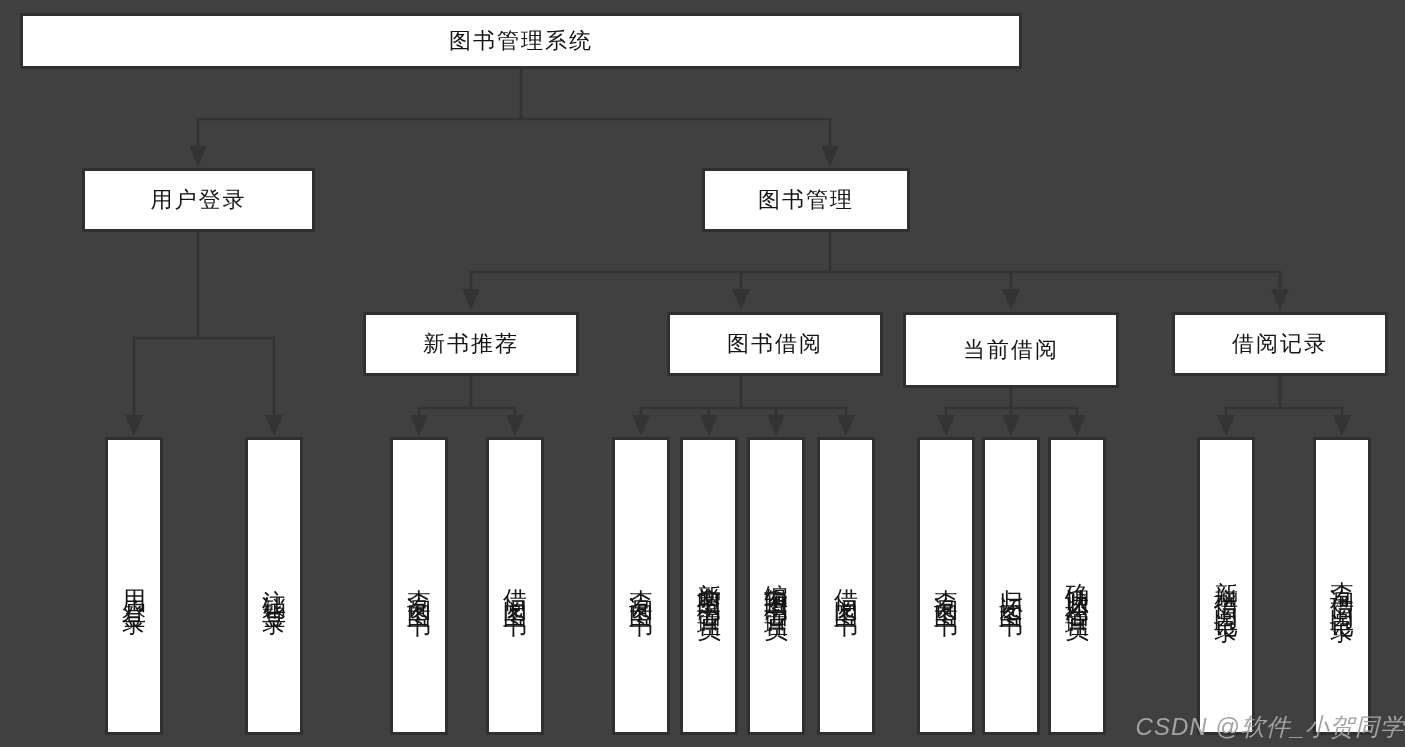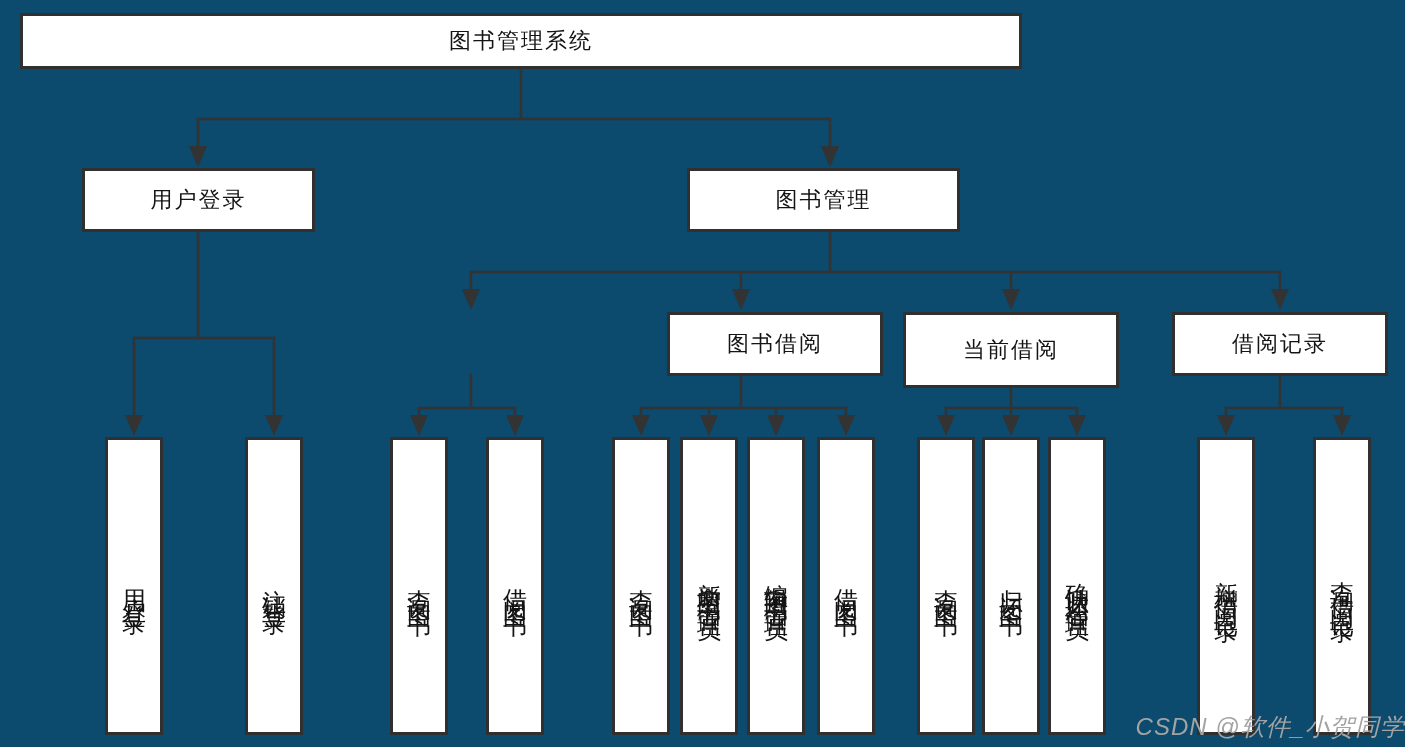--- a/index.html
+++ b/index.html
@@ -1,21 +1,21 @@
 <!DOCTYPE html>
 <html><head>
 <meta charset="utf-8">
 <style>
   * { box-sizing: border-box; }
   html, body { margin: 0; padding: 0; background: #ffffff; }
   .canvas {
     position: relative;
     width: 1405px;
     height: 747px;
-    background: #0c4a6e;
+    background: #404040;
     font-family: "Liberation Sans", "DejaVu Sans", sans-serif;
     color: #161616;
     overflow: hidden;
   }
   svg.wires { position: absolute; left: 0; top: 0; }
   .node {
     position: absolute;
     background: #ffffff;
     border: 3px solid #303030;
     display: flex;
@@ -85,24 +85,27 @@
     </g>
   </svg>
 
   <div class="node h" style="left:20px;top:13px;width:1002px;height:56px">
     <span class="label">图书管理系统</span>
   </div>
 
   <div class="node h" style="left:82px;top:168px;width:233px;height:64px">
     <span class="label">用户登录</span>
   </div>
-  <div class="node h" style="left:687px;top:168px;width:273px;height:64px">
+  <div class="node h" style="left:702px;top:168px;width:208px;height:64px">
     <span class="label">图书管理</span>
   </div>
 
+  <div class="node h" style="left:363px;top:312px;width:216px;height:64px">
+    <span class="label">新书推荐</span>
+  </div>
   <div class="node h" style="left:667px;top:312px;width:216px;height:64px">
     <span class="label">图书借阅</span>
   </div>
   <div class="node h" style="left:903px;top:312px;width:216px;height:76px">
     <span class="label">当前借阅</span>
   </div>
   <div class="node h" style="left:1172px;top:312px;width:216px;height:64px">
     <span class="label">借阅记录</span>
   </div>
 

